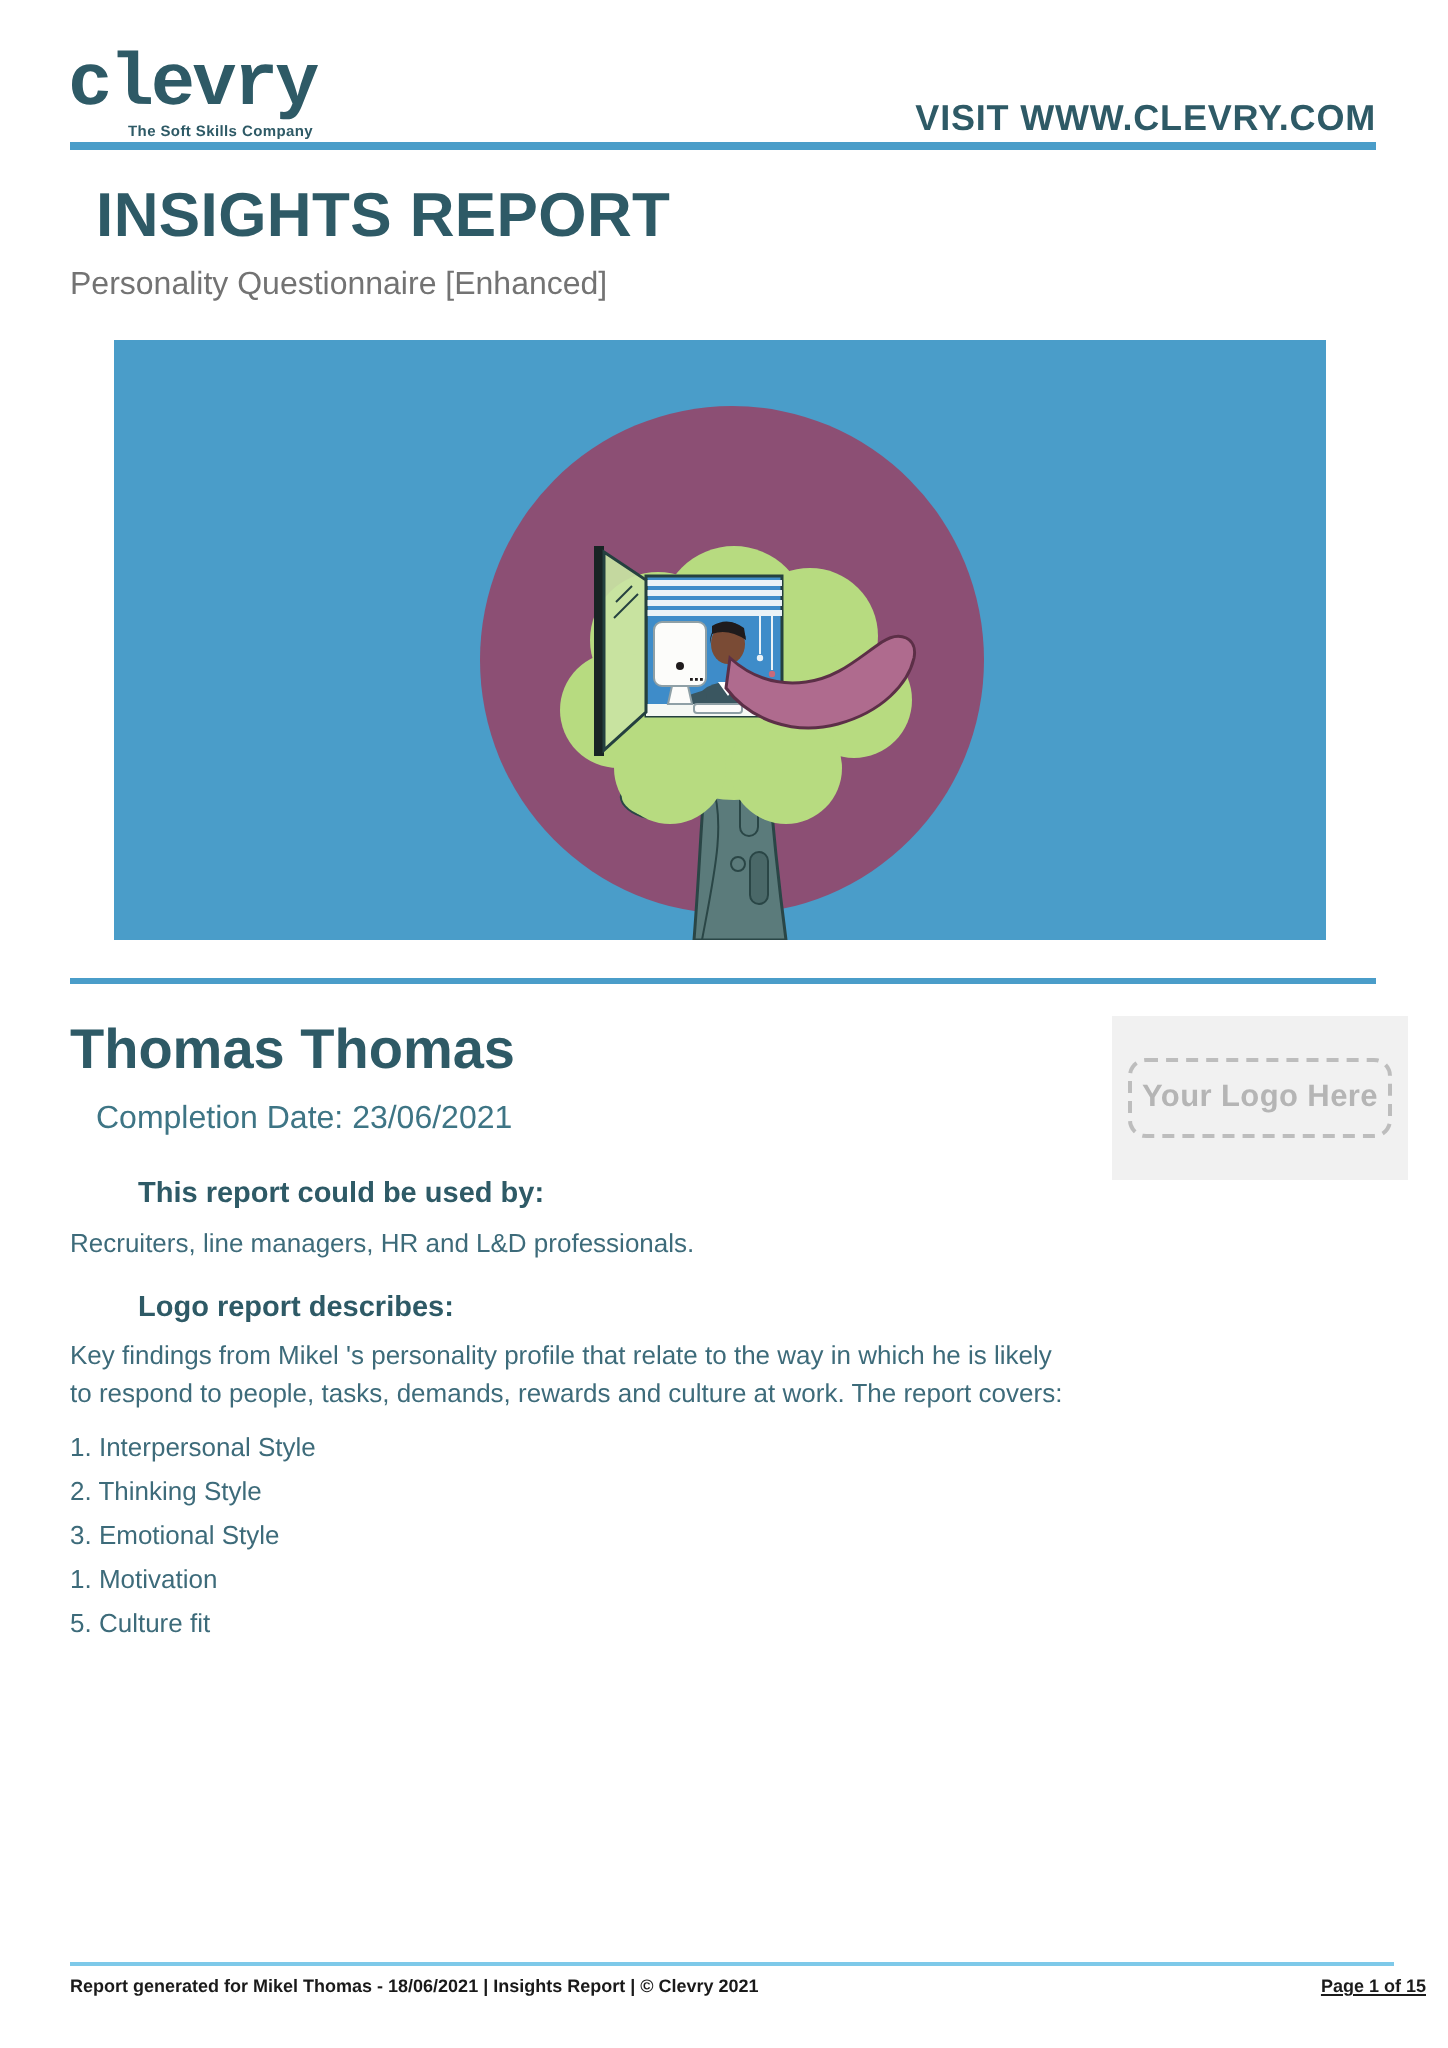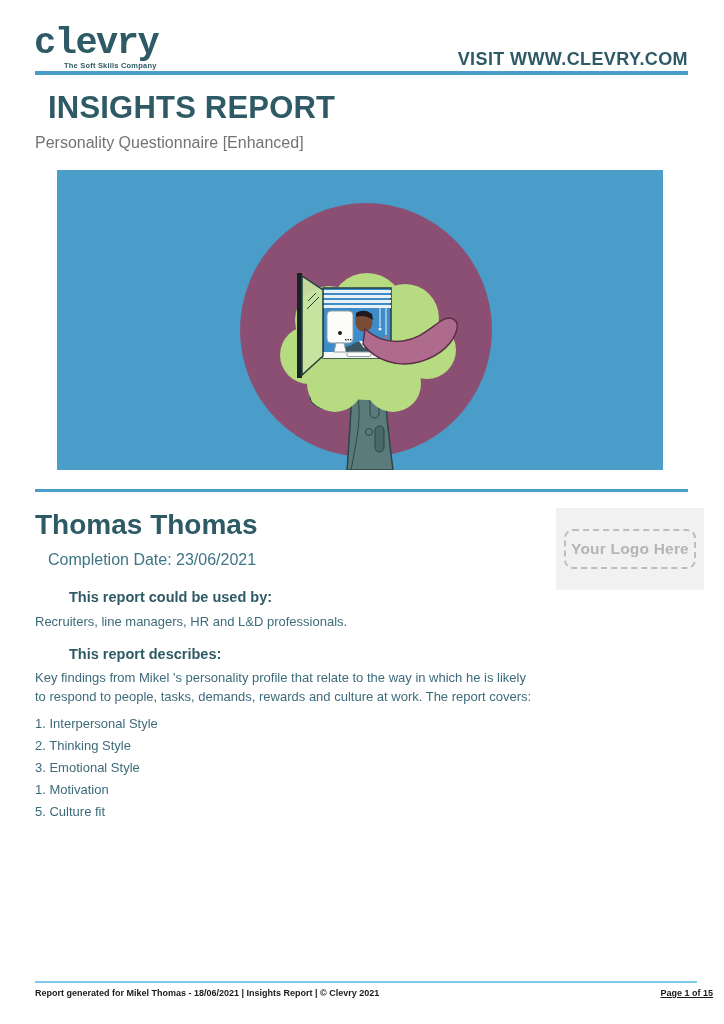--- a/index.html
+++ b/index.html
@@ -162,21 +162,21 @@
   <div class="candidate-name">Thomas Thomas</div>
   <div class="completion-date">Completion Date: 23/06/2021</div>
 
   <div class="logo-placeholder">
     <div class="logo-placeholder-inner">Your Logo Here</div>
   </div>
 
   <div class="sec-heading used-by-heading">This report could be used by:</div>
   <div class="sec-text used-by-text">Recruiters, line managers, HR and L&amp;D professionals.</div>
 
-  <div class="sec-heading describes-heading">This report describes:</div>
+  <div class="sec-heading describes-heading">Logo report describes:</div>
   <div class="sec-text describes-text">Key findings from Mikel 's personality profile that relate to the way in which he is likely to respond to people, tasks, demands, rewards and culture at work. The report covers:</div>
 
   <div class="list-item li-0">1. Interpersonal Style</div>
   <div class="list-item li-1">2. Thinking Style</div>
   <div class="list-item li-2">3. Emotional Style</div>
   <div class="list-item li-3">1. Motivation</div>
   <div class="list-item li-4">5. Culture fit</div>
 
   <div class="footer-line"></div>
   <div class="footer-left">Report generated for Mikel Thomas - 18/06/2021 | Insights Report | © Clevry 2021</div>

